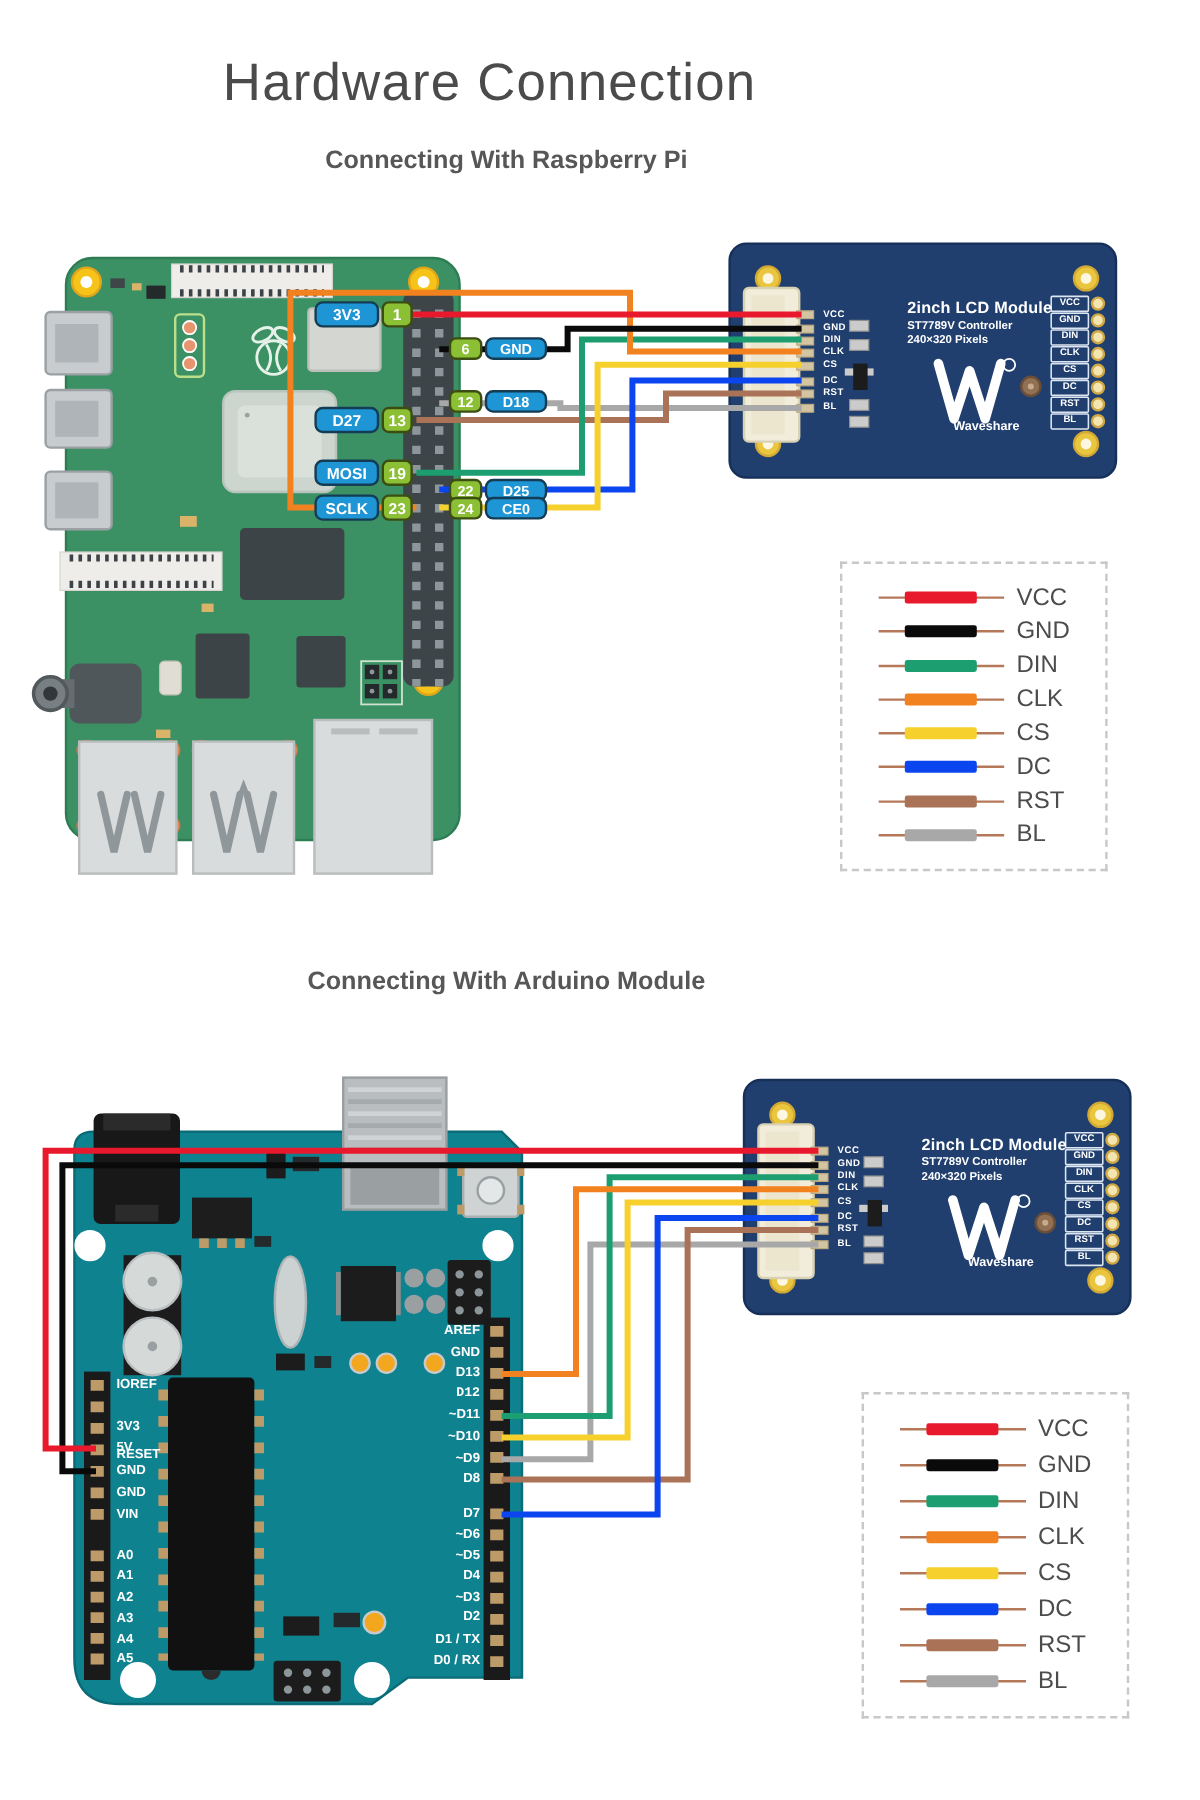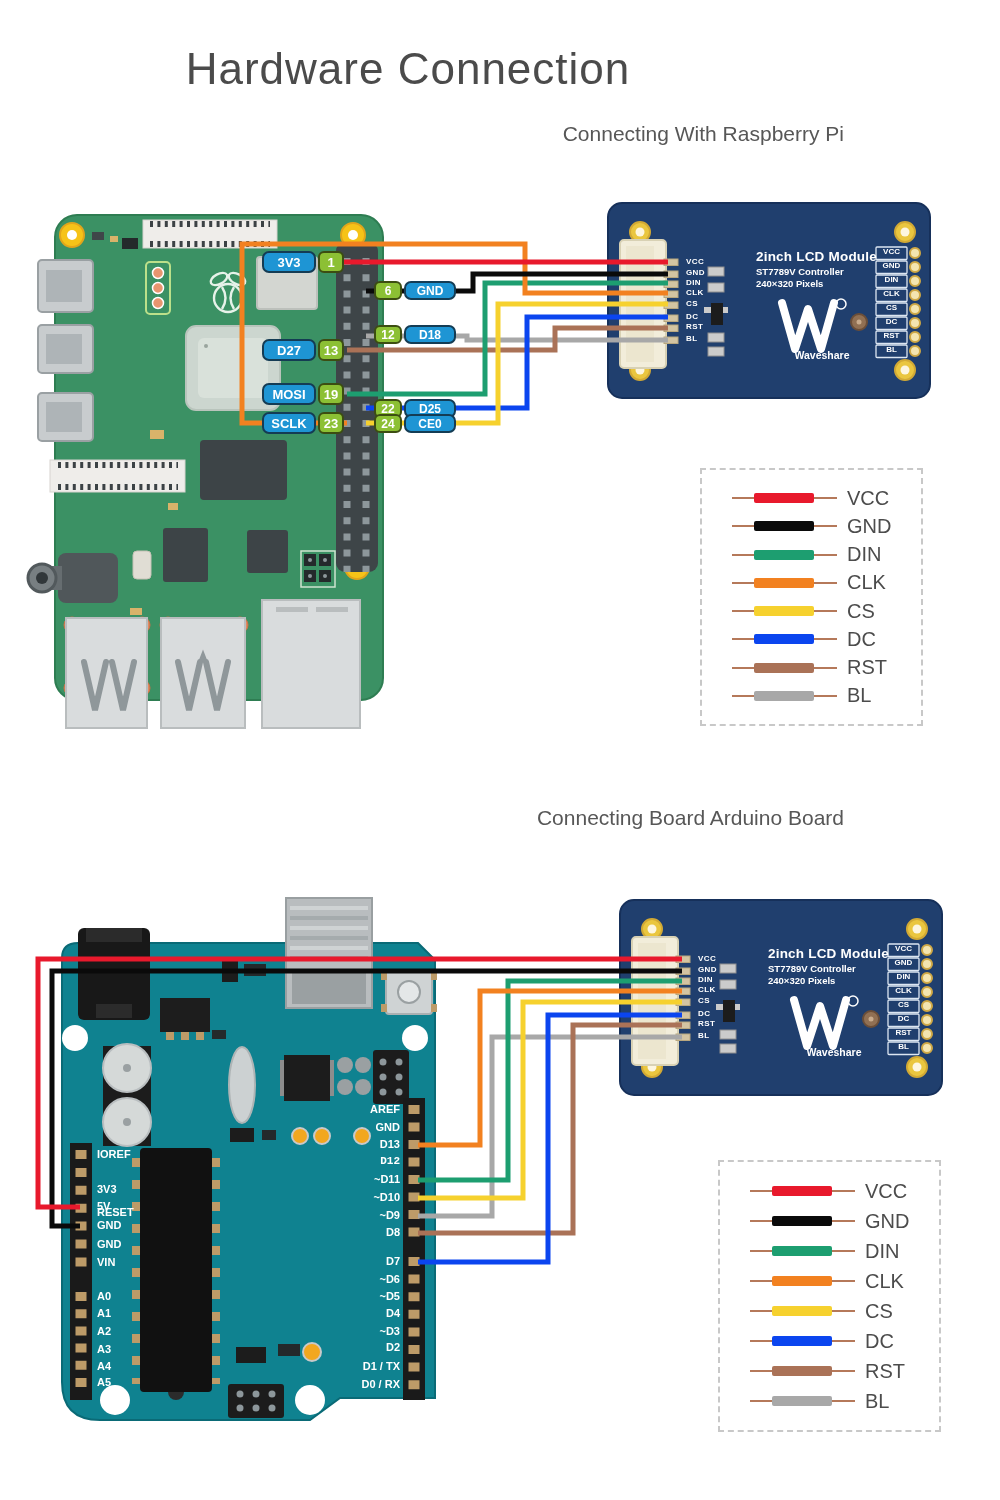--- a/index.html
+++ b/index.html
@@ -1,21 +1,21 @@
 <!DOCTYPE html>
 <html><head>
 <meta charset="utf-8">
 <style>
   html,body{margin:0;padding:0;background:#fff;}
   #stage{position:relative;width:1000px;height:1500px;background:#fff;overflow:hidden;
          font-family:"Liberation Sans",sans-serif;}
   .abs{position:absolute;}
   .title{left:0;top:44px;width:816px;text-align:center;font-size:44px;color:#4b4b4b;
          letter-spacing:1px;font-weight:400;}
-  .subtitle{left:0;width:844px;text-align:right;font-size:21px;color:#575757;font-weight:400;}
+  .subtitle{left:0;width:844px;text-align:center;font-size:21px;color:#575757;font-weight:700;}
   svg{position:absolute;left:0;top:0;}
   
   .pillrow{display:flex;align-items:center;gap:2px;}
   .pill{background:#1e95d4;border:2px solid #143c54;color:#fff;font-weight:bold;
         border-radius:7px;display:flex;align-items:center;justify-content:center;}
   .pnum{background:#8cc034;border:2px solid #3c4d12;color:#fff;font-weight:bold;
         border-radius:6px;display:flex;align-items:center;justify-content:center;}
   .pl{width:50px;height:18px;font-size:13px;}
   .nl{width:22px;height:18px;font-size:13px;}
   .pr{width:48px;height:15px;font-size:12px;}
@@ -359,21 +359,21 @@
     <polyline points="418,1198 523,1198 523,1002 682,1002" stroke="#f6d12e"></polyline>
     <polyline points="418,1180 508,1180 508,981 682,981" stroke="#1d9e70"></polyline>
     <polyline points="418,1145 480,1145 480,991 682,991" stroke="#f28120"></polyline>
     <polyline points="80,1226 52,1226 52,971 682,971" stroke="#0a0a0a"></polyline>
     <polyline points="80,1207 38,1207 38,959 682,959" stroke="#e8192c"></polyline>
   </g>
 </svg>
 
 <div class="abs title">Hardware Connection</div>
 <div class="abs subtitle" style="top:122px;">Connecting With Raspberry Pi</div>
-<div class="abs subtitle" style="top:806px;">Connecting Board Arduino Board</div>
+<div class="abs subtitle" style="top:806px;">Connecting With Arduino Module</div>
 
 <div class="abs pillrow" style="left:262px;top:251px;">
   <div class="pill pl">3V3</div>
   <div class="pnum nl">1</div>
 </div>
 <div class="abs pillrow" style="left:262px;top:339px;">
   <div class="pill pl">D27</div>
   <div class="pnum nl">13</div>
 </div>
 <div class="abs pillrow" style="left:262px;top:383px;">

